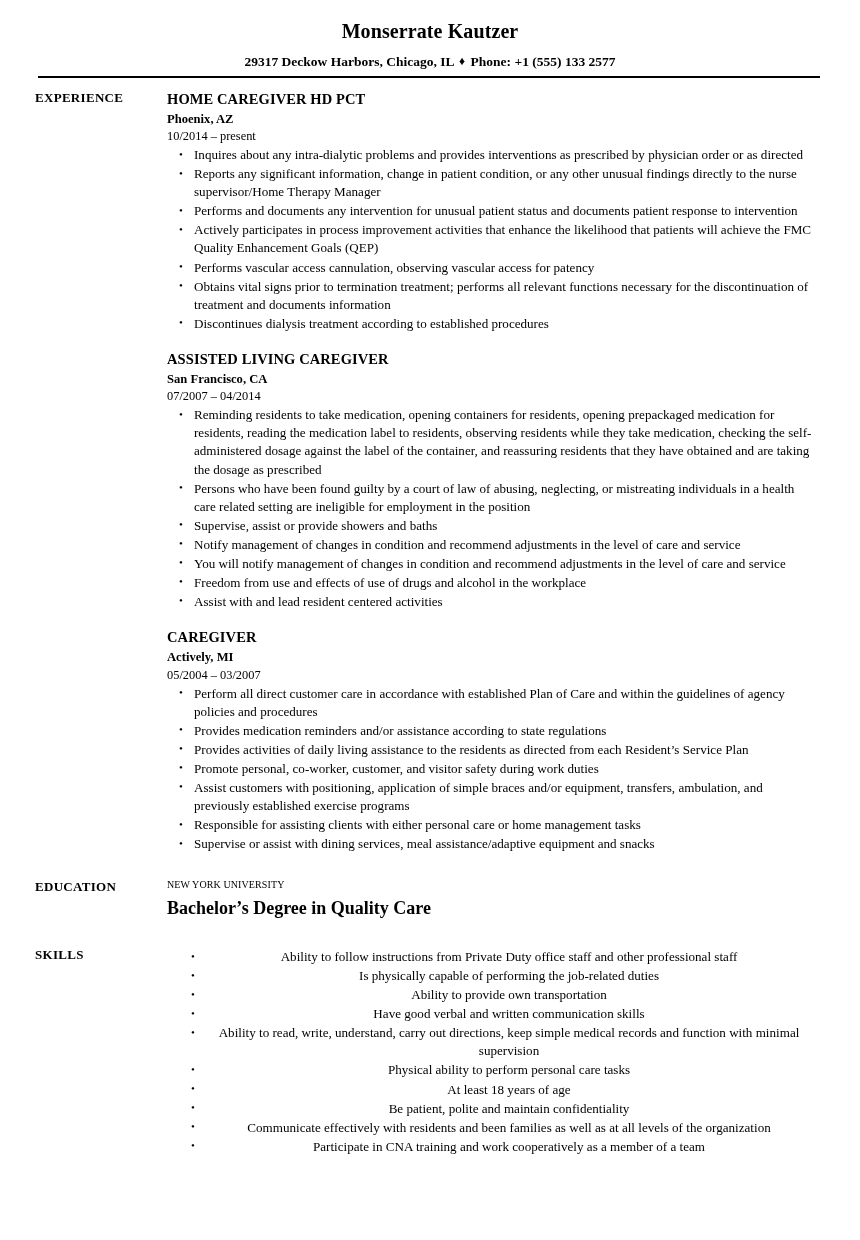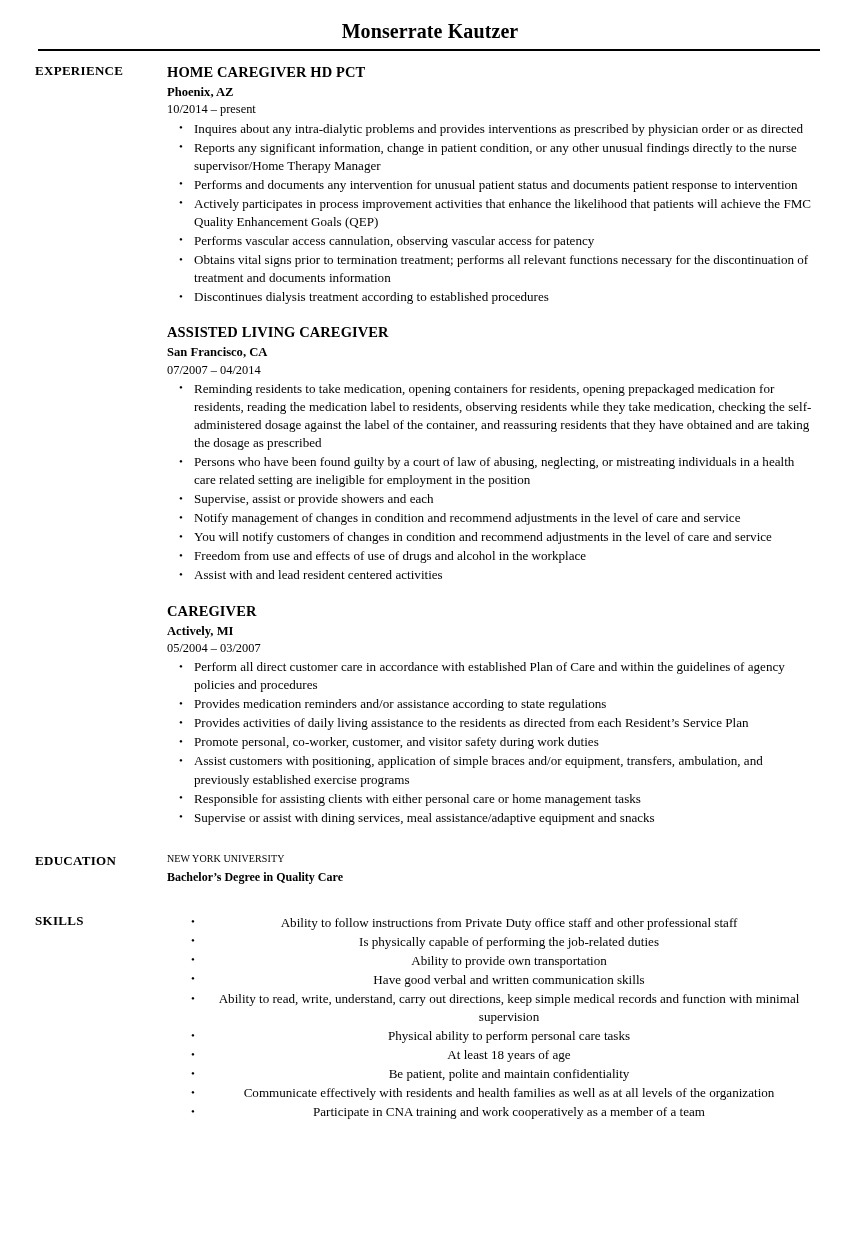--- a/index.html
+++ b/index.html
@@ -121,21 +121,21 @@
 
   
   #education-section { margin-top: 26px; }
   .edu-school {
     font-size: 10px;
     font-weight: normal;
     line-height: 1.25;
     letter-spacing: 0.1px;
   }
   .edu-degree {
-    font-size: 12px;
+    font-size: 18px;
     font-weight: bold;
     line-height: 1.3;
     margin-top: 5px;
   }
 
   
   #skills-section { margin-top: 26px; }
   #skills-section ul.bullets > li {
     padding-left: 39px;
     text-align: center;
@@ -147,20 +147,25 @@
     padding-top: 1px;
   }
 </style>
 </head>
 <body>
 
 <div class="page">
 
   <div class="header">
     <div class="cand-name">Monserrate Kautzer</div>
+    <div class="cand-contact">
+      <span>29317 Deckow Harbors, Chicago, IL</span>
+      <span class="diamond">♦</span>
+      <span>Phone: +1 (555) 133 2577</span>
+    </div>
     <div class="rule"></div>
   </div>
 
   <div class="section" id="experience-section">
     <div class="section-label">EXPERIENCE</div>
     <div class="section-body" id="experience-body">
         <div class="job">
           <div class="job-title">HOME CAREGIVER HD PCT</div>
           <div class="job-location">Phoenix, AZ</div>
           <div class="job-dates">10/2014 – present</div>
@@ -174,23 +179,23 @@
             <li>Discontinues dialysis treatment according to established procedures</li>
           </ul>
         </div>
         <div class="job">
           <div class="job-title">ASSISTED LIVING CAREGIVER</div>
           <div class="job-location">San Francisco, CA</div>
           <div class="job-dates">07/2007 – 04/2014</div>
           <ul class="bullets">
             <li>Reminding residents to take medication, opening containers for residents, opening prepackaged medication for residents, reading the medication label to residents, observing residents while they take medication, checking the self-administered dosage against the label of the container, and reassuring residents that they have obtained and are taking the dosage as prescribed</li>
             <li>Persons who have been found guilty by a court of law of abusing, neglecting, or mistreating individuals in a health care related setting are ineligible for employment in the position</li>
-            <li>Supervise, assist or provide showers and each</li>
+            <li>Supervise, assist or provide showers and baths</li>
             <li>Notify management of changes in condition and recommend adjustments in the level of care and service</li>
-            <li>You will notify customers of changes in condition and recommend adjustments in the level of care and service</li>
+            <li>You will notify management of changes in condition and recommend adjustments in the level of care and service</li>
             <li>Freedom from use and effects of use of drugs and alcohol in the workplace</li>
             <li>Assist with and lead resident centered activities</li>
           </ul>
         </div>
         <div class="job">
           <div class="job-title">CAREGIVER</div>
           <div class="job-location">Actively, MI</div>
           <div class="job-dates">05/2004 – 03/2007</div>
           <ul class="bullets">
             <li>Perform all direct customer care in accordance with established Plan of Care and within the guidelines of agency policies and procedures</li>
@@ -220,19 +225,19 @@
     <div class="section-body" id="skills-body">
         <ul class="bullets">
           <li>Ability to follow instructions from Private Duty office staff and other professional staff</li>
           <li>Is physically capable of performing the job-related duties</li>
           <li>Ability to provide own transportation</li>
           <li>Have good verbal and written communication skills</li>
           <li>Ability to read, write, understand, carry out directions, keep simple medical records and function with minimal supervision</li>
           <li>Physical ability to perform personal care tasks</li>
           <li>At least 18 years of age</li>
           <li>Be patient, polite and maintain confidentiality</li>
-          <li>Communicate effectively with residents and health families as well as at all levels of the organization</li>
+          <li>Communicate effectively with residents and been families as well as at all levels of the organization</li>
           <li>Participate in CNA training and work cooperatively as a member of a team</li>
         </ul>
       </div>
   </div>
 
 </div>
 
 </body></html>

